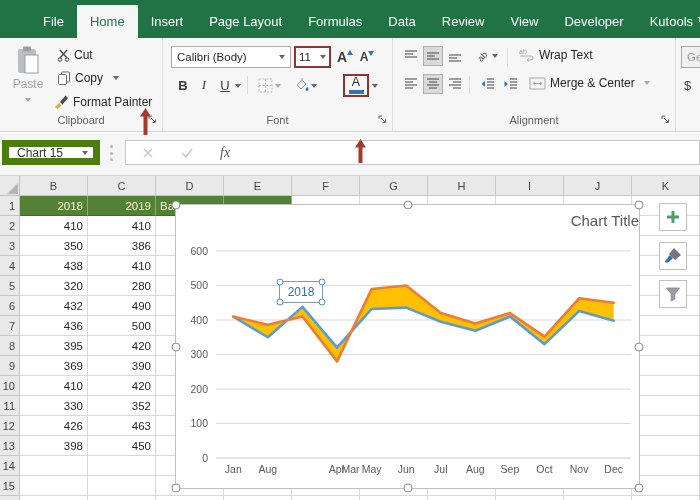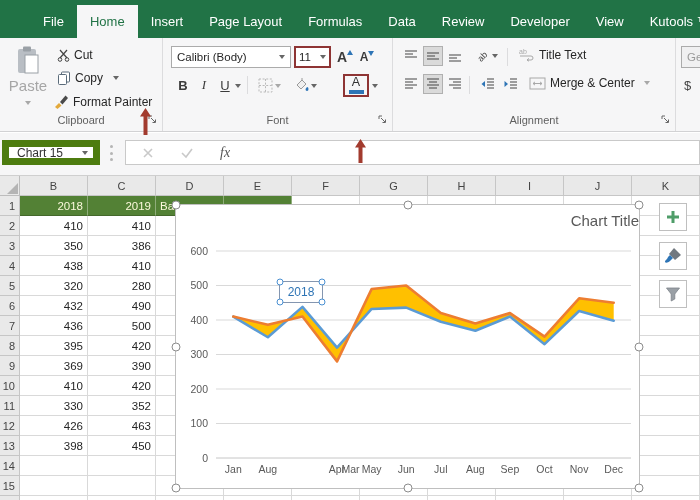--- a/index.html
+++ b/index.html
@@ -59,35 +59,35 @@
 <div class="app">
 
   <div class="tabbar">
       <div class="tab">File</div>
       <div class="tab active">Home</div>
       <div class="tab">Insert</div>
       <div class="tab">Page Layout</div>
       <div class="tab">Formulas</div>
       <div class="tab">Data</div>
       <div class="tab">Review</div>
+      <div class="tab">View</div>
       <div class="tab">Developer</div>
-      <div class="tab">View</div>
       <div class="tab">Kutools ™</div>
     </div>
 
   <div class="ribbon">
 
     <div class="group" style="left:0;width:163px;">
       <div style="position:absolute;left:8px;top:8px;width:40px;text-align:center;">
         <svg width="26" height="30" viewBox="0 0 26 30" style="margin:0 auto;">
           <rect x="3" y="3" width="18" height="24" rx="2" fill="#b9bec4"></rect>
           <rect x="8" y="0.5" width="8" height="5" rx="1" fill="#9aa0a6"></rect>
           <rect x="10" y="9" width="13" height="18" fill="#fff" stroke="#9aa0a6"></rect>
         </svg>
-        <div class="gray" style="font-size:15px;margin-top:1px;">Paste</div>
+        <div class="gray" style="font-size:12px;margin-top:1px;">Paste</div>
         <span class="dd light"></span>
       </div>
       <div class="icon-btn" style="left:57px;top:10px;">
         <svg width="13" height="13" viewBox="0 0 13 13">
           <path d="M3 1 L10 9 M10 1 L3 9" stroke="#444" stroke-width="1.2" fill="none"></path>
           <circle cx="3" cy="10.5" r="1.8" stroke="#444" fill="none"></circle>
             <circle cx="10" cy="10.5" r="1.8" stroke="#444" fill="none"></circle>
         </svg>
         <span>Cut</span>
       </div>
@@ -202,21 +202,21 @@
           <path d="M3 13 L13 3" stroke="#444" fill="none" opacity="0"></path>
         </svg>
       </div>
       <span class="dd" style="position:absolute;left:99px;top:16px;"></span>
       <div class="vsep2" style="left:114px;top:10px;height:18px;"></div>
       <div class="icon-btn gray" style="left:126px;top:10px;">
         <svg width="16" height="14" viewBox="0 0 16 14">
           <text x="0" y="6" font-size="7" fill="#a8a8a8" font-family="Liberation Sans,sans-serif">ab</text>
           <path d="M1 9 h11 a2 2 0 0 1 0 4 h-4 M8 13 l2 -1.6 M8 13 l2 1.2" stroke="#a8a8a8" fill="none" transform="translate(0,-1)"></path>
         </svg>
-        <span>Title Text</span>
+        <span>Wrap Text</span>
       </div>
 
       <div class="sqbtn" style="left:8px;top:36px;">
         <svg width="14" height="14" viewBox="0 0 14 14">
             <path d="M1 2 h12 M1 5 h8 M1 8 h12 M1 11 h8" stroke="#444" fill="none"></path>
           </svg>
       </div>
       <div class="sqbtn selbox" style="left:30px;top:36px;">
         <svg width="14" height="14" viewBox="0 0 14 14">
             <path d="M1 2 h12 M3 5 h8 M1 8 h12 M3 11 h8" stroke="#444" fill="none"></path>

